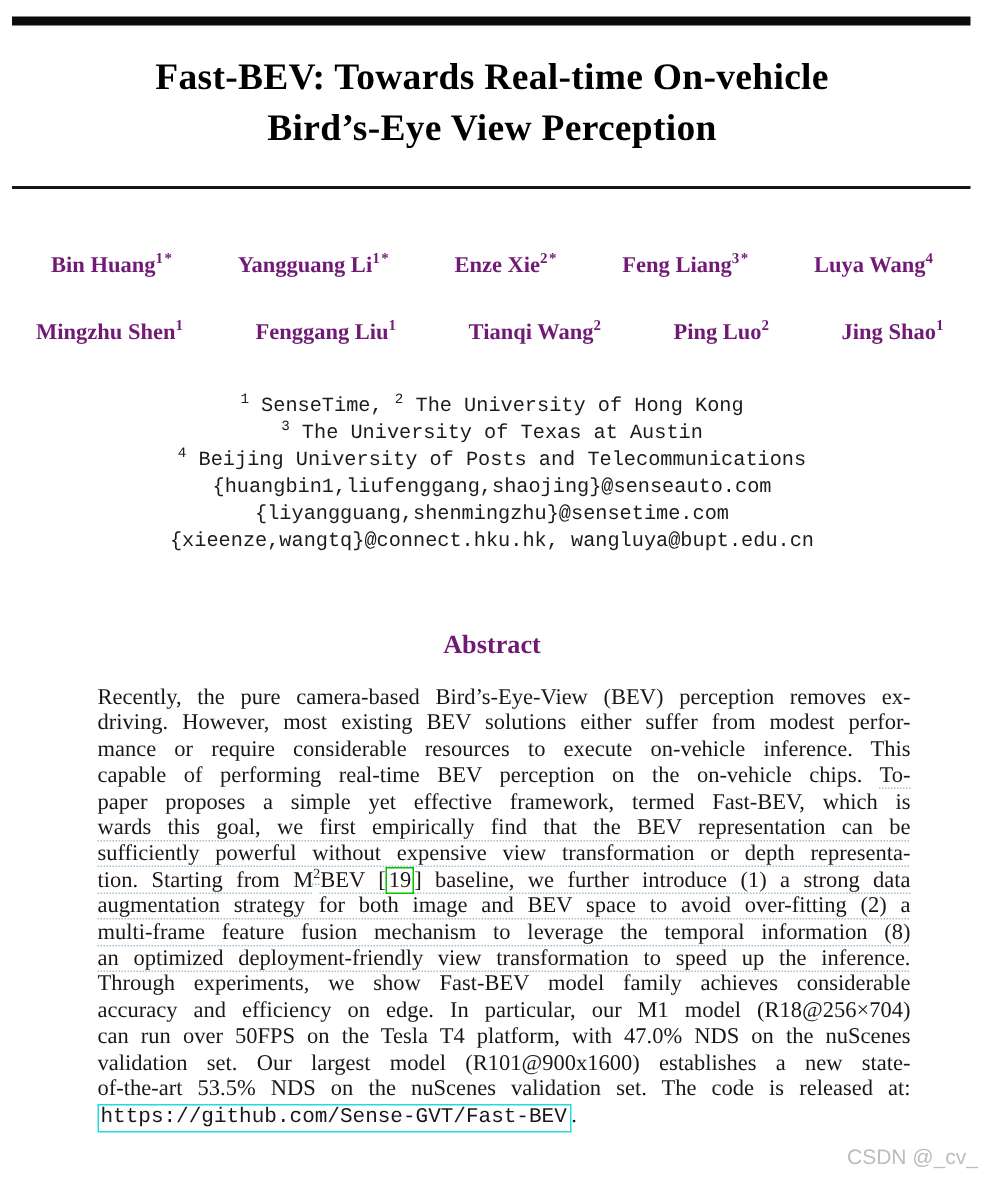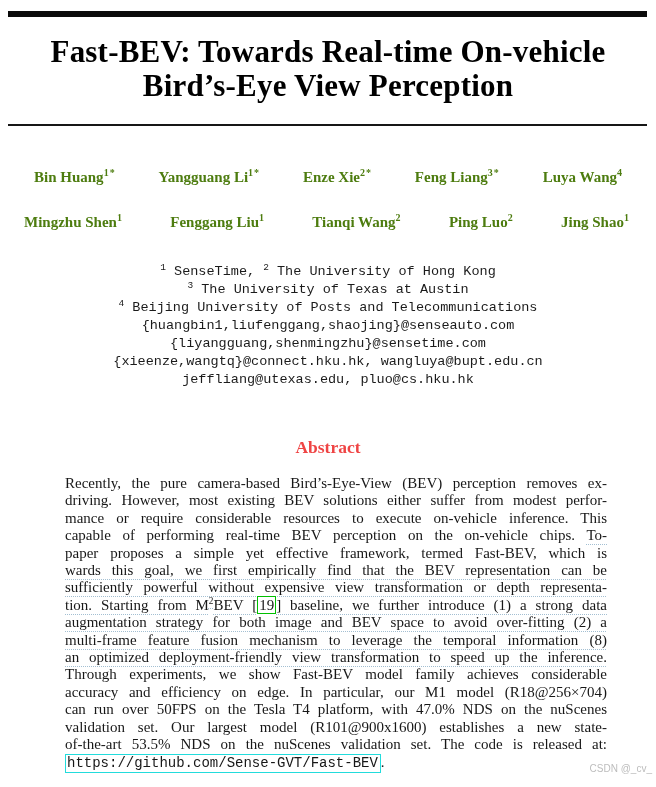--- a/index.html
+++ b/index.html
@@ -5,58 +5,58 @@
   html,body{margin:0;padding:0;}
   body{
     width:656px;height:787px;background:#ffffff;overflow:hidden;position:relative;
     font-family:"Liberation Serif",serif;color:#1a1a1a;
     -webkit-font-smoothing:antialiased;
   }
   .rule-thick{height:6px;background:#0b0b0b;margin:11px 9px 0 8px;}
   .rule-thin{height:2px;background:#161616;margin:21px 9px 0 8px;}
   .paper-title{
     margin-top:18px;text-align:center;font-weight:bold;color:#000;
-    font-size:31px;line-height:34px;letter-spacing:0.2px;
+    font-size:25px;line-height:34px;letter-spacing:0.2px;
   }
   .authors-row{
     display:flex;justify-content:space-between;align-items:baseline;
-    font-weight:bold;font-size:15px;line-height:20px;color:#4d7c0f;
+    font-weight:bold;font-size:15px;line-height:20px;color:#701a75;
   }
   .authors-row.row1{margin:41px 33px 0 34px;}
   .authors-row.row2{margin:25px 26px 0 24px;text-align:center;}
   sup{font-size:62%;line-height:0;}
   .author sup{font-size:10px;letter-spacing:1px;}
   .affils{
     margin-top:31px;text-align:center;
     font-family:Liberation Mono, monospace;
     font-size:13.5px;line-height:18px;color:#1b1b1b;
   }
   .affil-line sup{font-size:9.5px;}
   .abs-heading{
-    margin-top:47px;text-align:center;font-weight:bold;font-size:17.5px;line-height:22px;color:#ef4444;
+    margin-top:47px;text-align:center;font-weight:bold;font-size:17.5px;line-height:22px;color:#701a75;
   }
   .abstract-body{
     margin:17px 0 0 65px;width:542px;
     font-size:15px;line-height:17.4px;color:#171717;
   }
   .abs-line{text-align:justify;text-align-last:justify;}
   .abs-line.no-just{text-align:left;text-align-last:left;}
   .dotted{
     text-decoration-line:underline;text-decoration-style:dotted;
     text-decoration-color:var(--dotted,#a0bdd0);
     text-decoration-thickness:1px;text-underline-offset:3.5px;
   }
   .cite-box{border:1px solid var(--cite-box,#00c000);padding:0 1px;}
   .url-box{
     font-family:"Liberation Mono","DejaVu Sans Mono",monospace;
     font-size:14px;border:1px solid var(--url-box,#20dede);padding:0 2px 1px 1px;
   }
   .watermark{
     position:absolute;right:4px;top:763px;
-    font-family:"Liberation Sans",sans-serif;font-size:10px;color:var(--wm,#bdbdbd);
+    font-family:"Liberation Sans",sans-serif;font-size:14px;color:var(--wm,#bdbdbd);
   }
 </style>
 </head>
 <body>
 
 <div class="rule-thick"></div>
 
 <div class="paper-title">
   <div>Fast-BEV: Towards Real-time On-vehicle</div>
   <div>Bird’s-Eye View Perception</div>
@@ -79,21 +79,20 @@
     <span class="author">Jing Shao<sup>1</sup></span>
   </div>
 
 <div class="affils">
     <div class="affil-line"><sup class="">1</sup><span class=""> SenseTime, </span><sup class="">2</sup><span class=""> The University of Hong Kong</span></div>
     <div class="affil-line"><sup class="">3</sup><span class=""> The University of Texas at Austin</span></div>
     <div class="affil-line"><sup class="">4</sup><span class=""> Beijing University of Posts and Telecommunications</span></div>
     <div class="affil-line"><span class="">{huangbin1,liufenggang,shaojing}@senseauto.com</span></div>
     <div class="affil-line"><span class="">{liyangguang,shenmingzhu}@sensetime.com</span></div>
     <div class="affil-line"><span class="">{xieenze,wangtq}@connect.hku.hk, wangluya@bupt.edu.cn</span></div>
-    <div class="affil-line"><span class="">jeffliang@utexas.edu, pluo@cs.hku.hk</span></div>
   </div>
 
 <div class="abs-heading">Abstract</div>
 
 <div class="abstract-body">
     <div class="abs-line"><span class="">Recently, the pure camera-based Bird’s-Eye-View (BEV) perception removes ex-</span></div>
     <div class="abs-line"><span class="">driving. However, most existing BEV solutions either suffer from modest perfor-</span></div>
     <div class="abs-line"><span class="">mance or require considerable resources to execute on-vehicle inference. This</span></div>
     <div class="abs-line"><span class="">capable of performing real-time BEV perception on the on-vehicle chips. </span><span class="dotted">To-</span></div>
     <div class="abs-line"><span class="">paper proposes a simple yet effective framework, termed Fast-BEV, which is</span></div>

